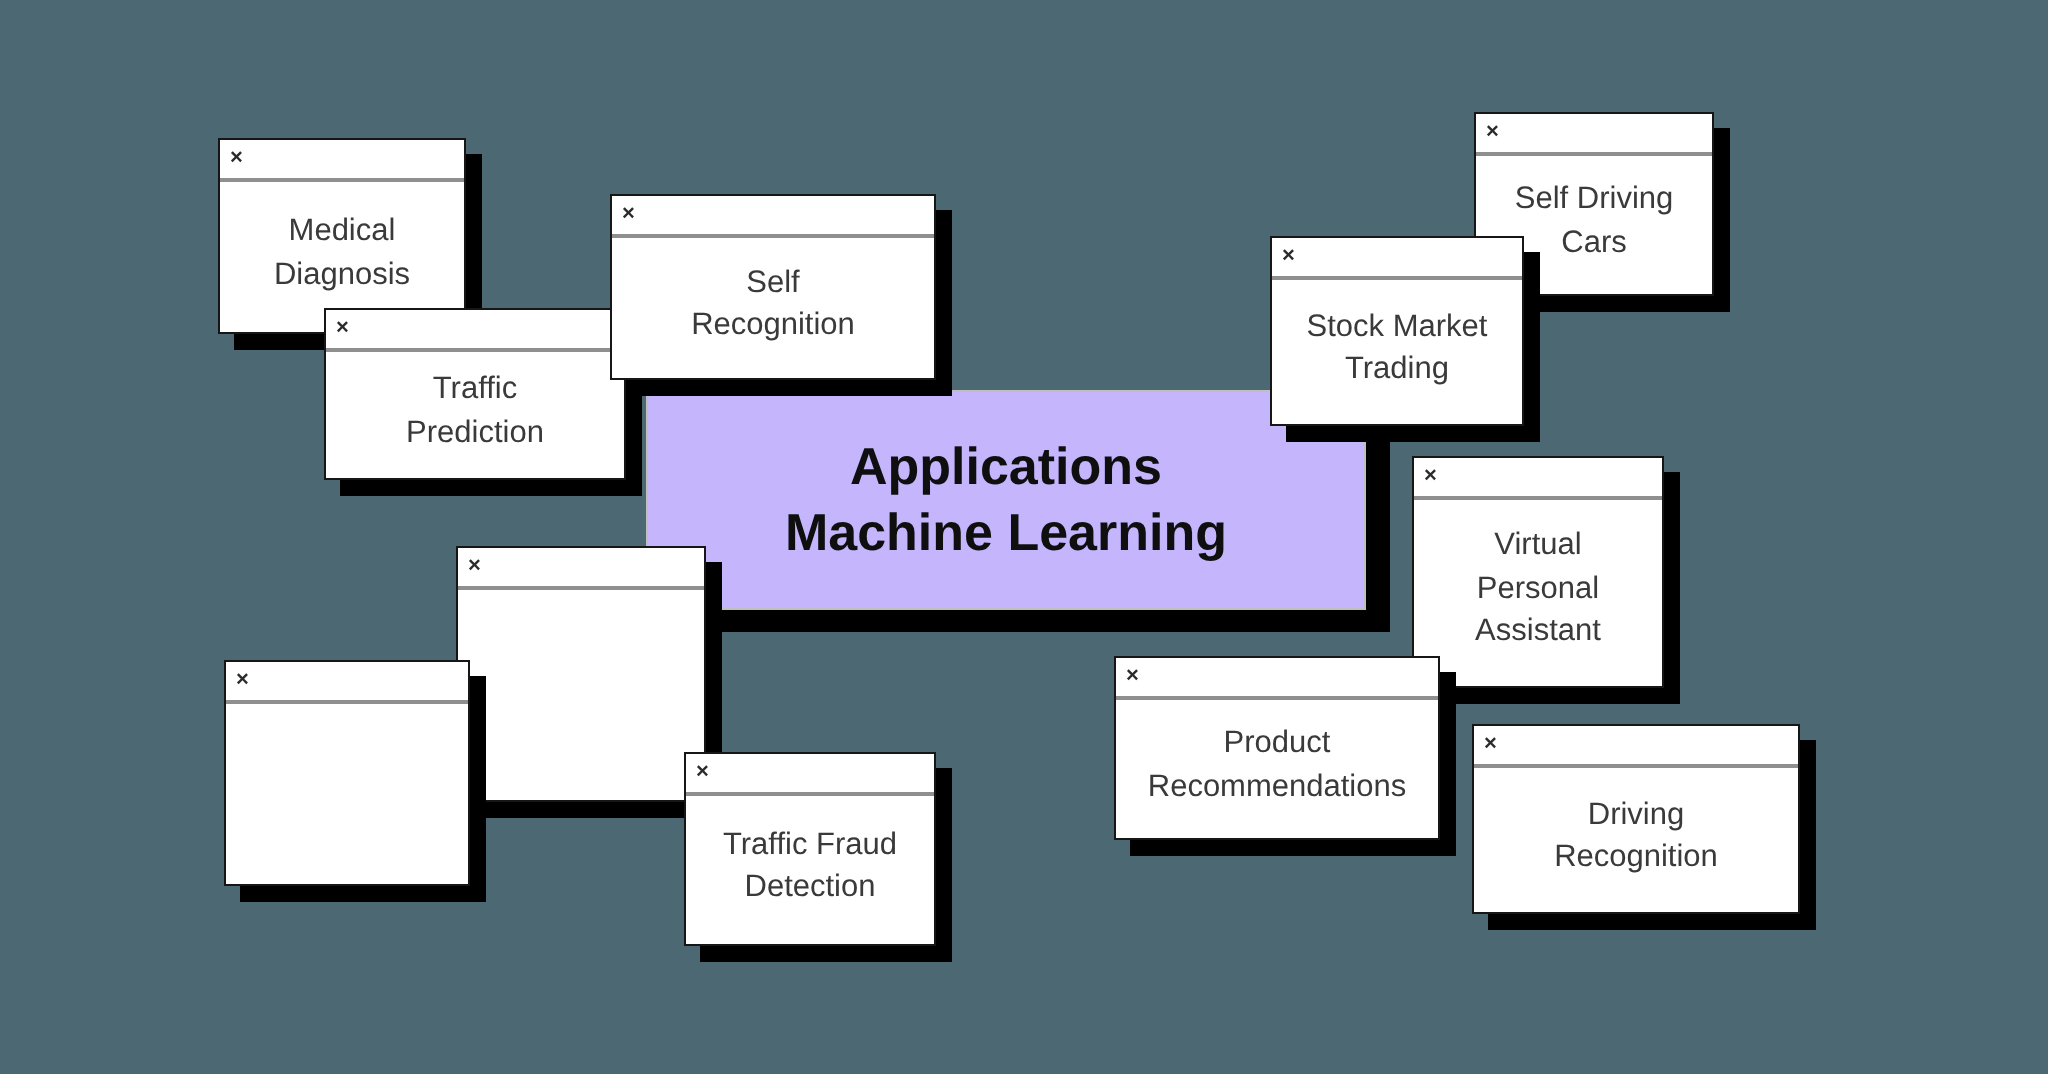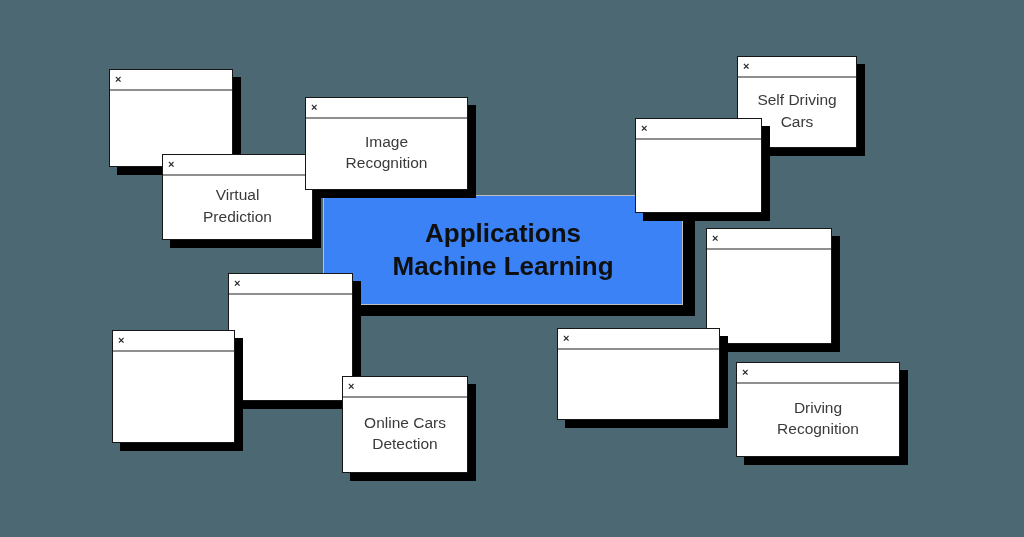--- a/index.html
+++ b/index.html
@@ -10,21 +10,21 @@
     overflow: hidden;
     font-family: "Liberation Sans", sans-serif;
   }
   #canvas { position: absolute; inset: 0; }
 
   
   #center-box {
     position: absolute;
     left: 323px; top: 195px; width: 360px; height: 110px;
     box-sizing: border-box;
-    background: #3b82f6;
+    background: #c4b5fd;
     border: 1px solid #bfbfbf;
     box-shadow: 12px 11px 0 #000000;
     display: flex; align-items: center; justify-content: center;
   }
   #center-box .headline {
     font-size: 26px; line-height: 33px; font-weight: 700;
     color: #0f0f0f; text-align: center; white-space: pre-line;
   }
 
   
@@ -78,82 +78,91 @@
 
   <div id="center-box">
     <div class="headline">Applications
 Machine Learning</div>
   </div>
 
   <div class="win" id="w-medical">
     <div class="bar">
       <span class="close">×</span>
     </div>
+    <div class="body">Medical
+Diagnosis</div>
   </div>
 
   <div class="win" id="w-traffic">
     <div class="bar">
       <span class="close">×</span>
     </div>
-    <div class="body">Virtual
+    <div class="body">Traffic
 Prediction</div>
   </div>
 
   <div class="win" id="w-image">
     <div class="bar">
       <span class="close">×</span>
     </div>
-    <div class="body">Image
+    <div class="body">Self
 Recognition</div>
   </div>
 
   <div class="win" id="w-selfdriving">
     <div class="bar">
       <span class="close">×</span>
     </div>
     <div class="body">Self Driving
 Cars</div>
   </div>
 
   <div class="win" id="w-stock">
     <div class="bar">
       <span class="close">×</span>
     </div>
+    <div class="body">Stock Market
+Trading</div>
   </div>
 
   <div class="win" id="w-virtual">
     <div class="bar">
       <span class="close">×</span>
     </div>
+    <div class="body">Virtual
+Personal
+Assistant</div>
   </div>
 
   <div class="win" id="w-email">
     <div class="bar">
       <span class="close">×</span>
     </div>
   </div>
 
   <div class="win" id="w-translation">
     <div class="bar">
       <span class="close">×</span>
     </div>
   </div>
 
   <div class="win" id="w-fraud">
     <div class="bar">
       <span class="close">×</span>
     </div>
-    <div class="body">Online Cars
+    <div class="body">Traffic Fraud
 Detection</div>
   </div>
 
   <div class="win" id="w-product">
     <div class="bar">
       <span class="close">×</span>
     </div>
+    <div class="body">Product
+Recommendations</div>
   </div>
 
   <div class="win" id="w-speech">
     <div class="bar">
       <span class="close">×</span>
     </div>
     <div class="body">Driving
 Recognition</div>
   </div>
 

